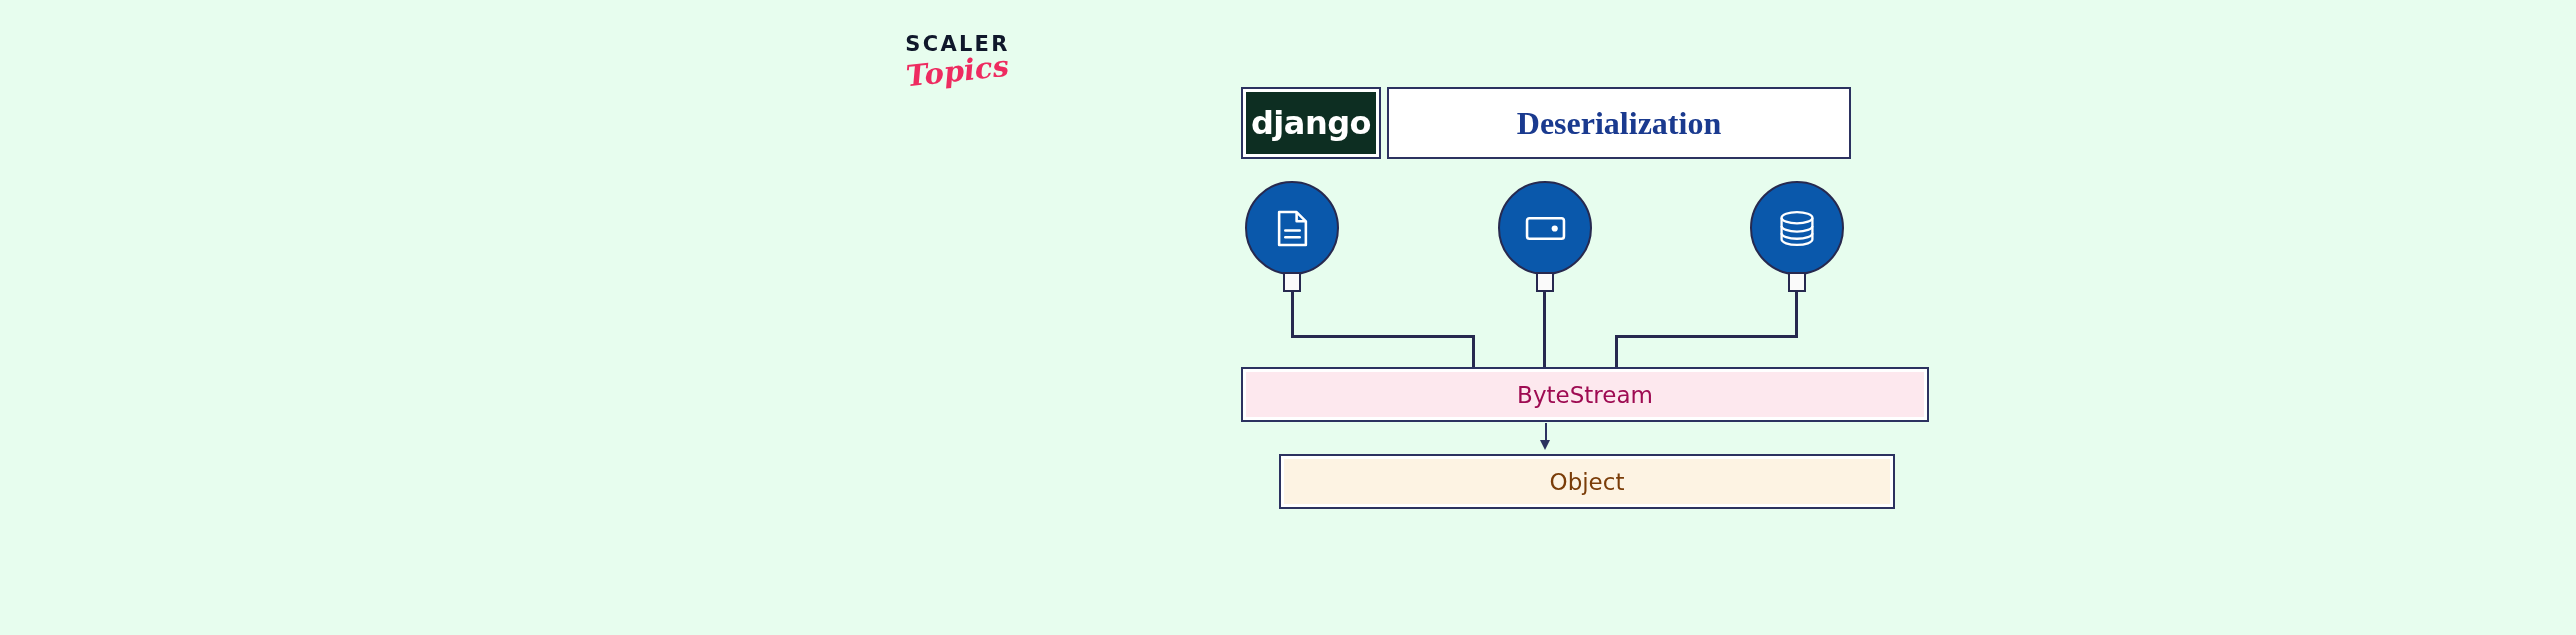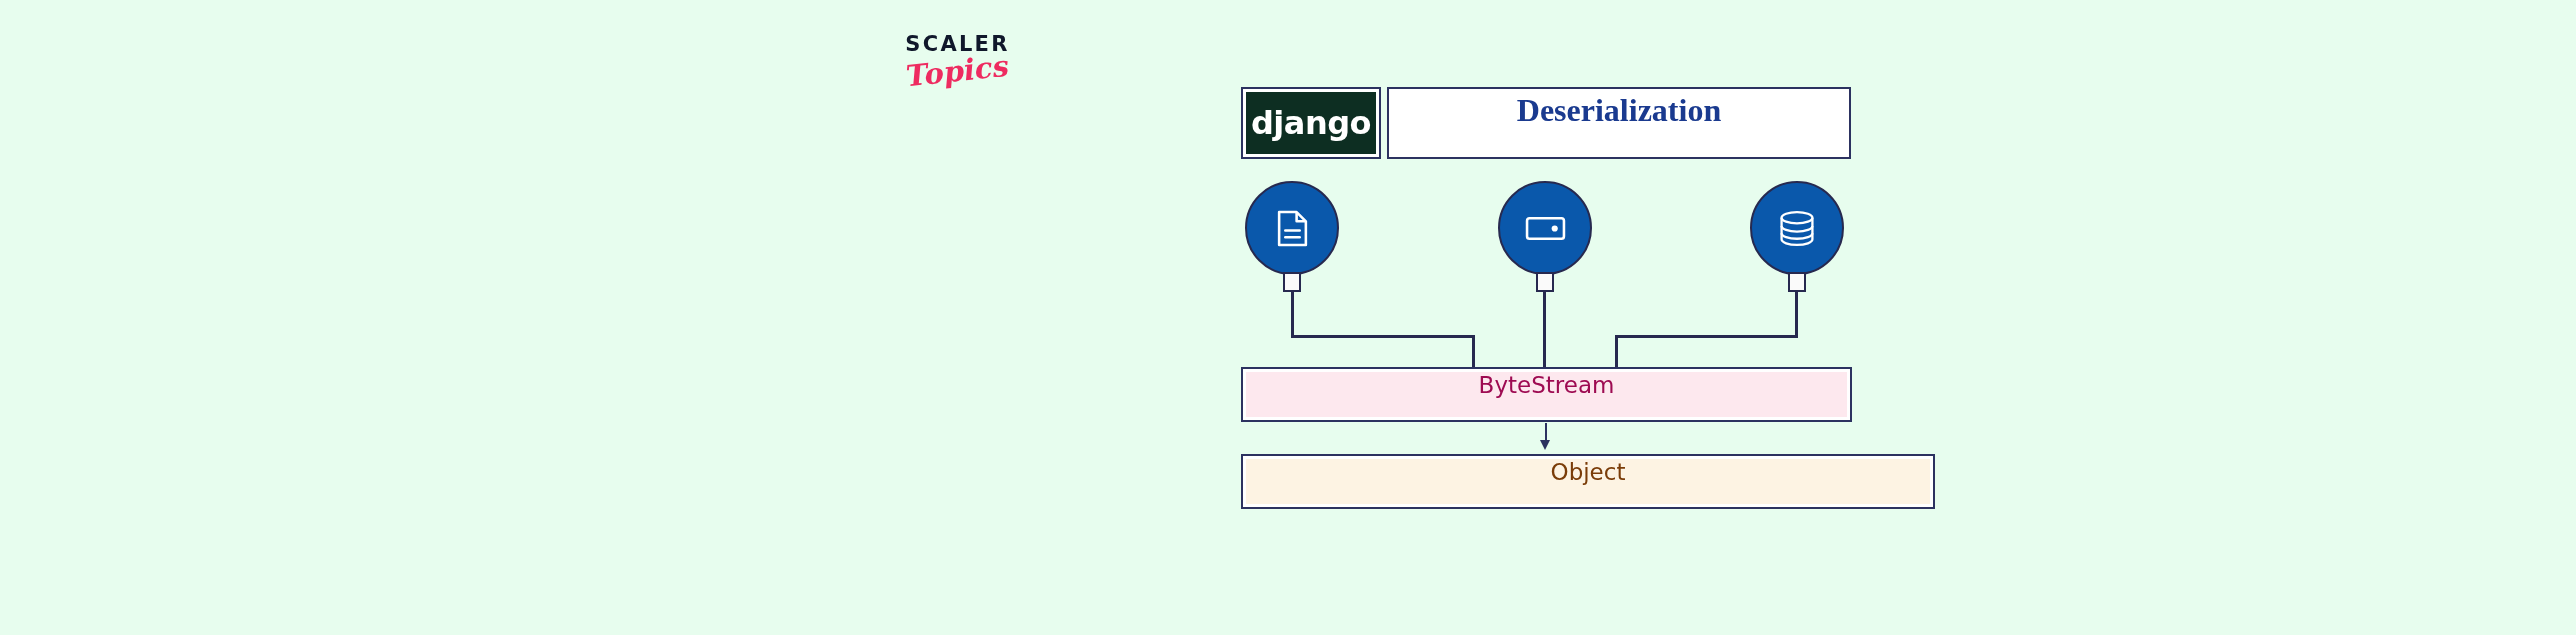--- a/index.html
+++ b/index.html
@@ -58,20 +58,21 @@
     box-sizing: border-box;
     border: 2.1px solid #2c3260;
     background: #ffffff;
     padding: 2.6px;
   }
   .dbox-inner {
     width: 100%;
     height: 100%;
     box-sizing: border-box;
     display: flex;
+    align-items: center;
     justify-content: center;
   }
 
   
   #django-box {
     left: 1241px;
     top: 87px;
     width: 140px;
     height: 72px;
   }
@@ -158,21 +159,21 @@
   #m-v1 { left: 1543px; top: 292px; height: 76px; }
   
   #r-v1 { left: 1795px; top: 292px; height: 43px; }
   #r-h1 { left: 1615px; top: 335px; width: 183px; }
   #r-v2 { left: 1615px; top: 335px; height: 33px; }
 
   
   #bytestream-box {
     left: 1241px;
     top: 367px;
-    width: 611px;
+    width: 688px;
     height: 55px;
   }
   #bytestream-box .dbox-inner { background: #fde8ee; }
   .bytestream-text {
     font-family: "DejaVu Sans", sans-serif;
     font-weight: 400;
     font-size: 23px;
     color: #9e0b52;
     white-space: nowrap;
   }
@@ -191,23 +192,23 @@
     top: 440px;
     width: 0;
     height: 0;
     border-left: 5.2px solid transparent;
     border-right: 5.2px solid transparent;
     border-top: 10.3px solid #2c3260;
   }
 
   
   #object-box {
-    left: 1241px;
+    left: 1279px;
     top: 454px;
-    width: 694px;
+    width: 616px;
     height: 55px;
   }
   #object-box .dbox-inner { background: #fdf3e3; }
   .object-text {
     font-family: "DejaVu Sans", sans-serif;
     font-weight: 400;
     font-size: 23px;
     color: #7a3c08;
     white-space: nowrap;
   }

